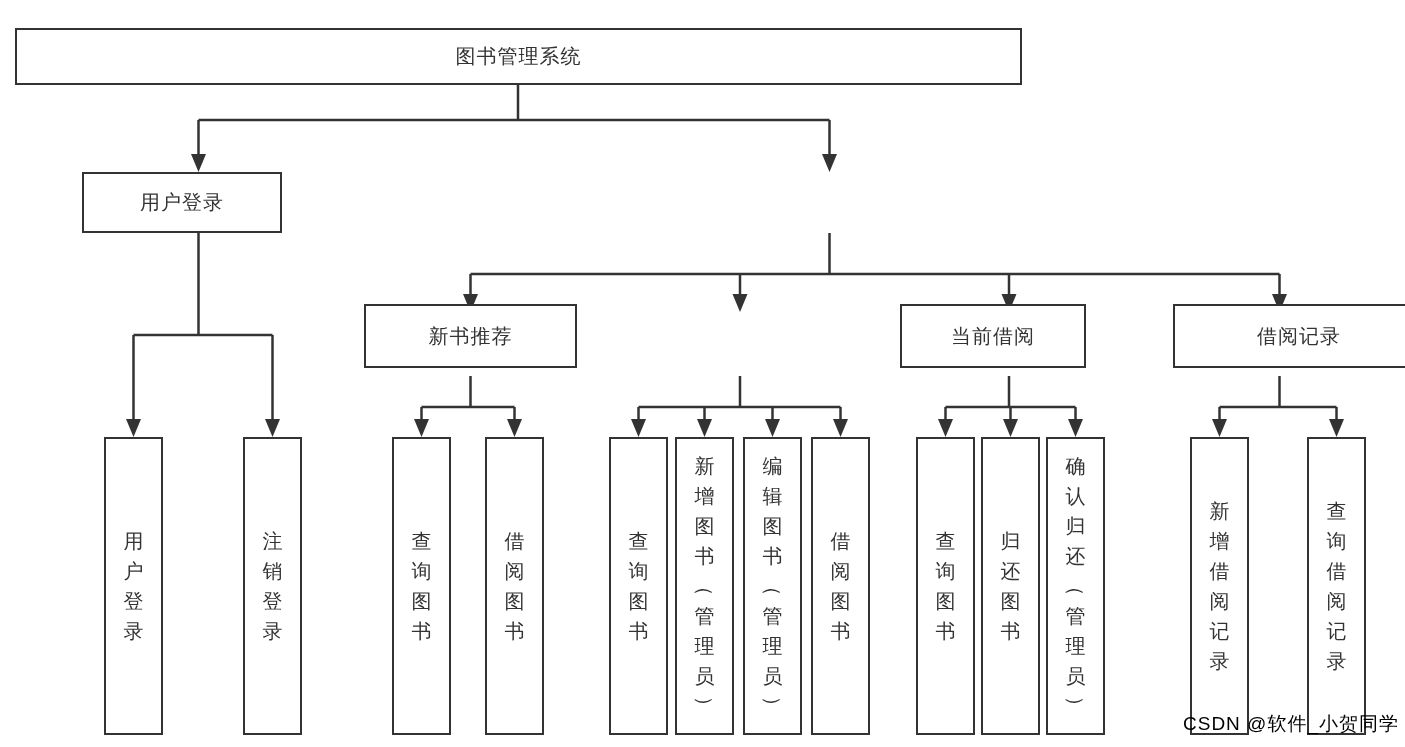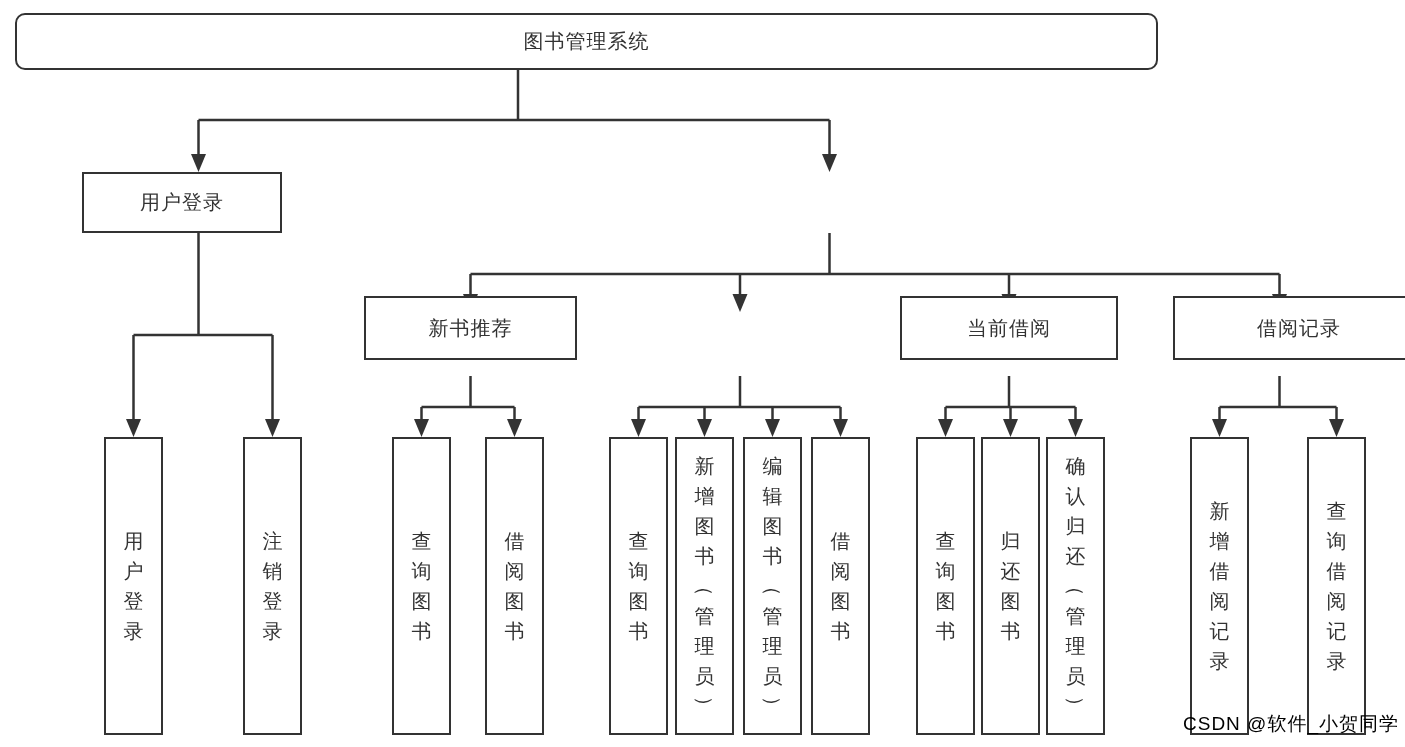--- a/index.html
+++ b/index.html
@@ -28,23 +28,23 @@
     box-sizing: border-box;
     border: 2.5px solid #333333;
     background: #ffffff;
     display: flex;
     align-items: center;
     justify-content: center;
     color: #333333;
     font-size: 20px;
     letter-spacing: 1px;
   }
-  .node.root   { left: 15px;  top: 13px;  width: 1143px; height: 57px; border-radius: 10px; }
+  .node.root   { left: 15px;  top: 28px;  width: 1007px; height: 57px; }
   .node.lvl2   { top: 172px; height: 61px; width: 200px; }
-  .node.lvl3   { top: 296px; height: 64px; }
+  .node.lvl3   { top: 304px; height: 64px; }
   .node.leaf   { top: 437px; height: 298px; width: 59px; letter-spacing: 0; }
   .vtext {
     display: flex;
     flex-direction: column;
     align-items: center;
     justify-content: center;
     height: 100%;
     width: 100%;
   }
   .vtext span {
@@ -151,21 +151,21 @@
     <span>图书管理系统</span>
   </div>
 
   <div class="node lvl2" style="left:82px;">
     <span>用户登录</span>
   </div>
 
   <div class="node lvl3" style="left:364px;width:213px;">
     <span>新书推荐</span>
   </div>
-  <div class="node lvl3" style="left:900px;width:218px;">
+  <div class="node lvl3" style="left:900px;width:186px;">
     <span>当前借阅</span>
   </div>
   <div class="node lvl3" style="left:1173px;width:252px;justify-content:center;">
     <span>借阅记录</span>
   </div>
 
   <div class="node leaf" style="left:104px;">
     <div class="vtext">
         <span>用</span>
         <span>户</span>

